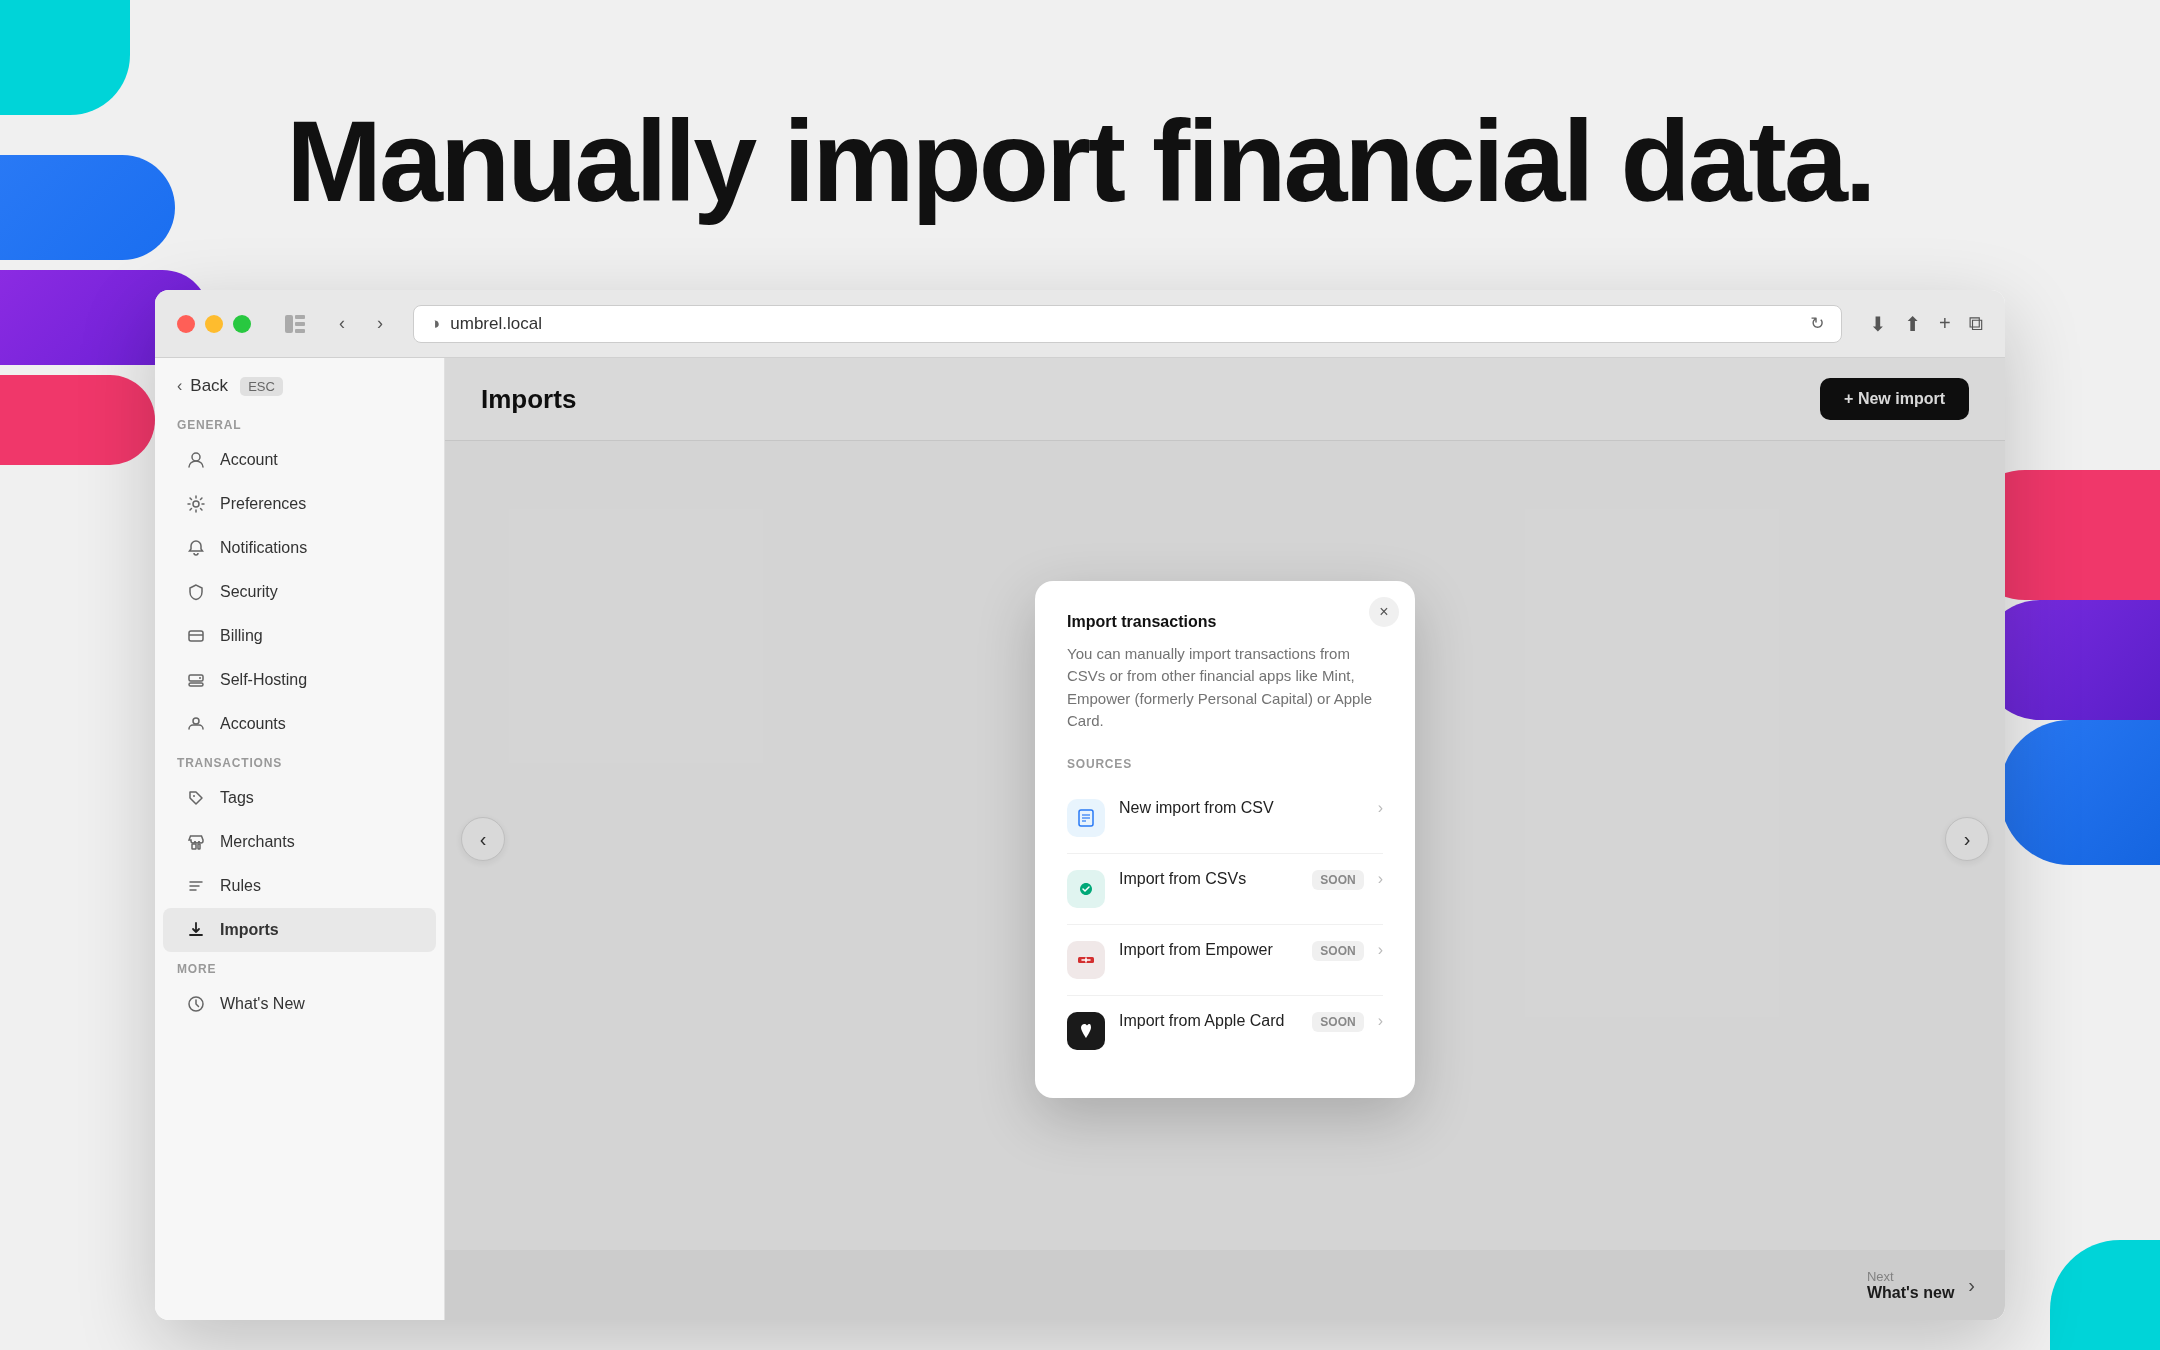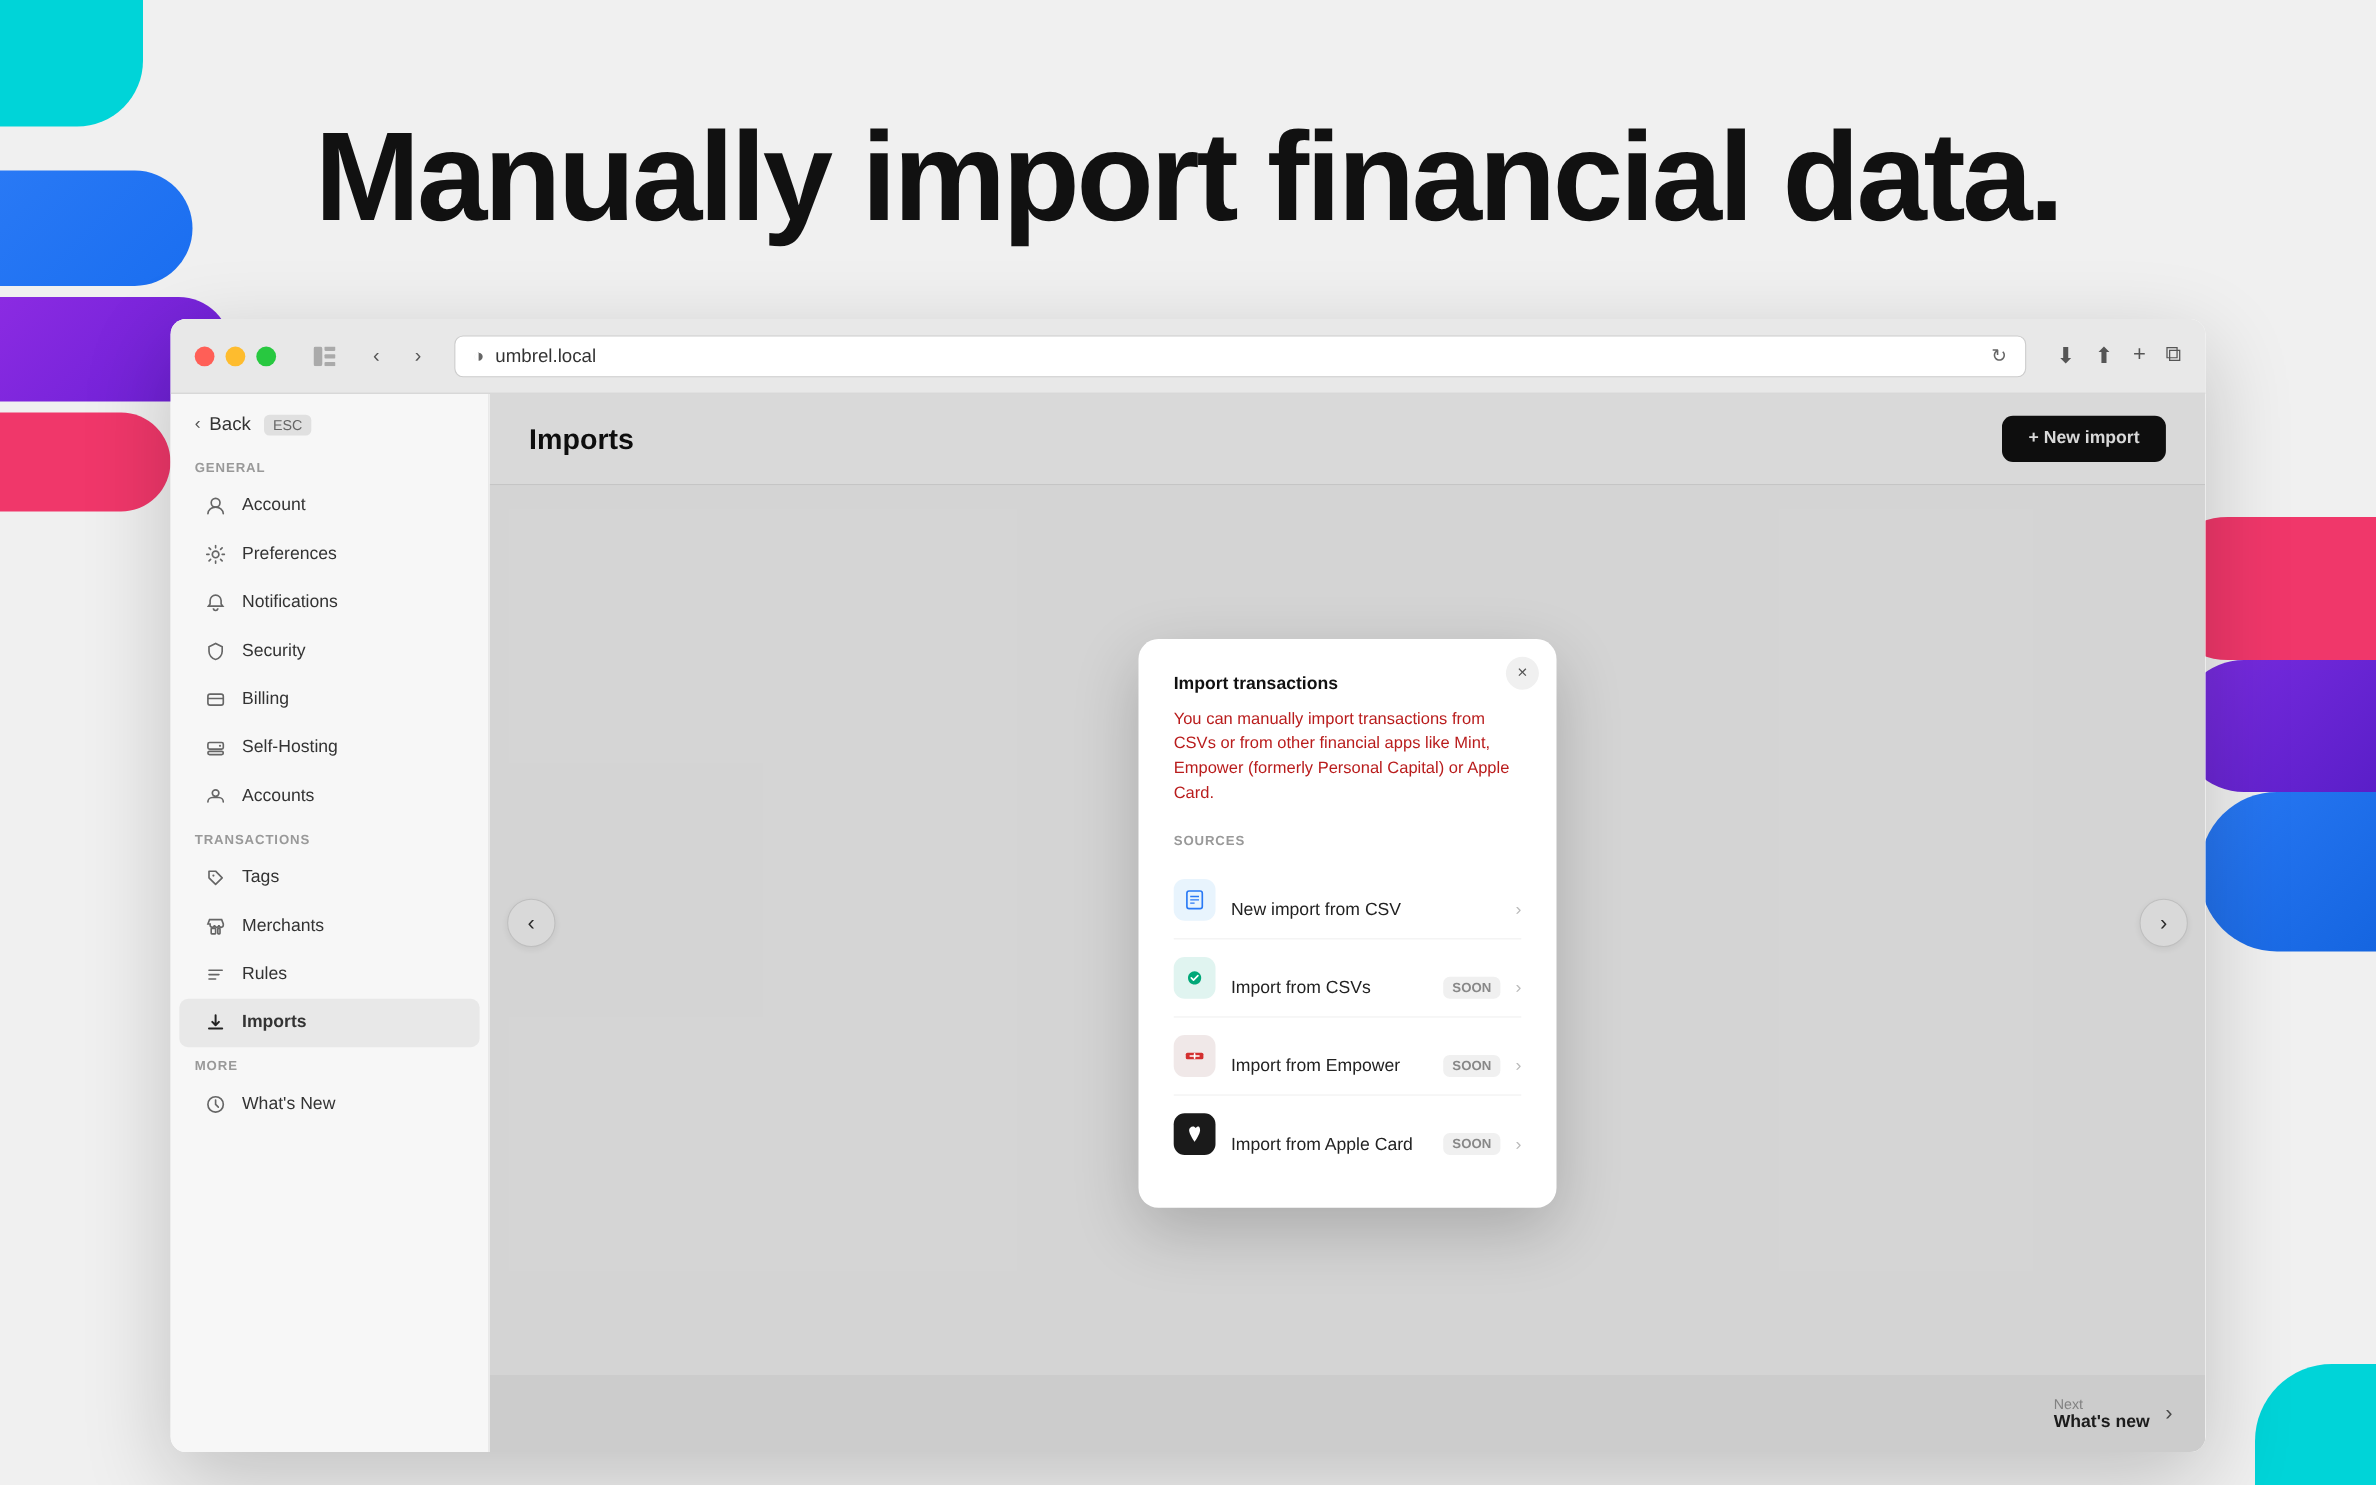--- a/index.html
+++ b/index.html
@@ -330,21 +330,21 @@
       position: relative;
     }
     .modal-title {
       font-size: 16px;
       font-weight: 700;
       color: #111;
       margin-bottom: 12px;
     }
     .modal-desc {
       font-size: 15px;
-      color: #b91c1c;
+      color: #737373;
       line-height: 1.5;
       margin-bottom: 24px;
     }
     .modal-close {
       position: absolute;
       top: 16px; right: 16px;
       width: 30px; height: 30px;
       border-radius: 50%;
       background: #f0f0f0;
       border: none;
@@ -356,21 +356,21 @@
     .sources-label {
       font-size: 12px;
       font-weight: 600;
       color: #999;
       letter-spacing: 0.8px;
       text-transform: uppercase;
       margin-bottom: 12px;
     }
     .source-item {
       display: flex;
-      align-items: flex-end;
+      align-items: flex-start;
       padding: 16px 0;
       border-bottom: 1px solid #f0f0f0;
       cursor: pointer;
       gap: 14px;
     }
     .source-item:last-child {
       border-bottom: none;
     }
     .source-icon {
       width: 38px; height: 38px;

